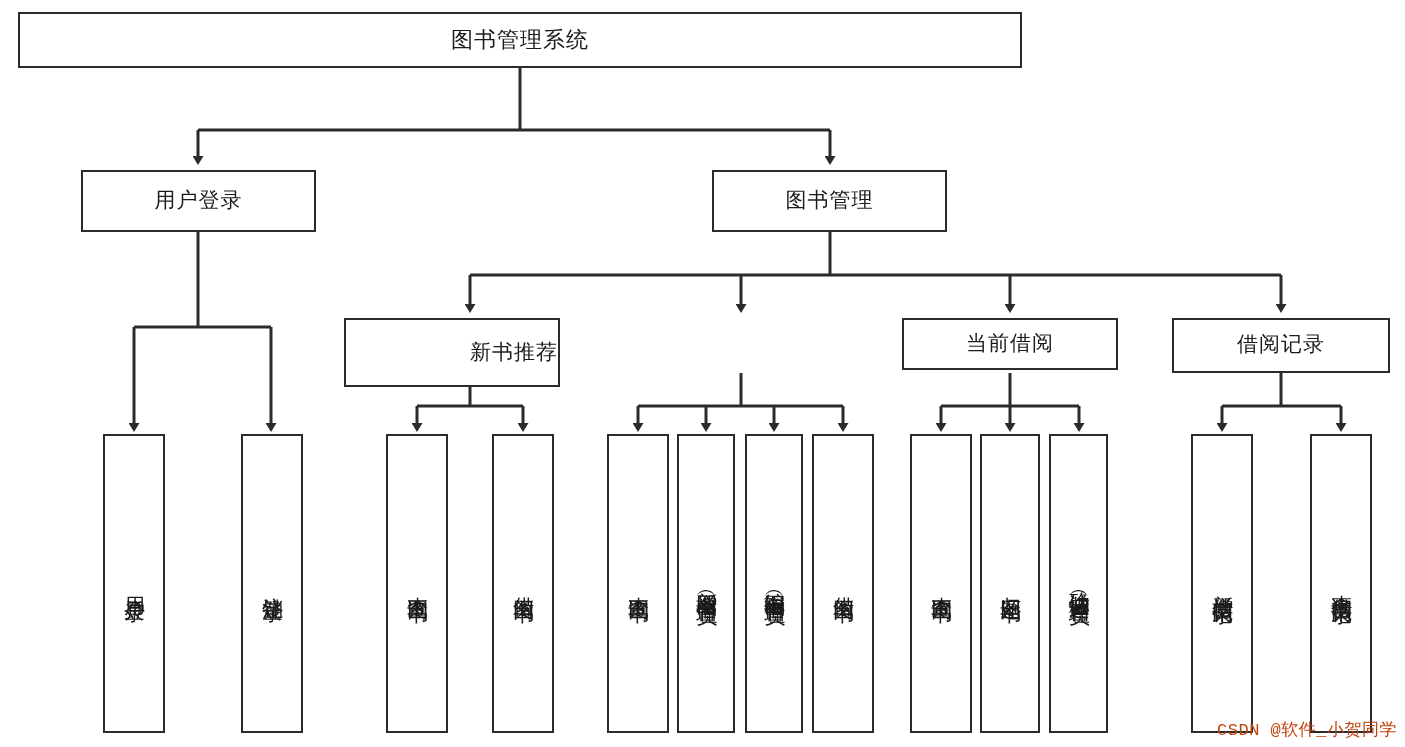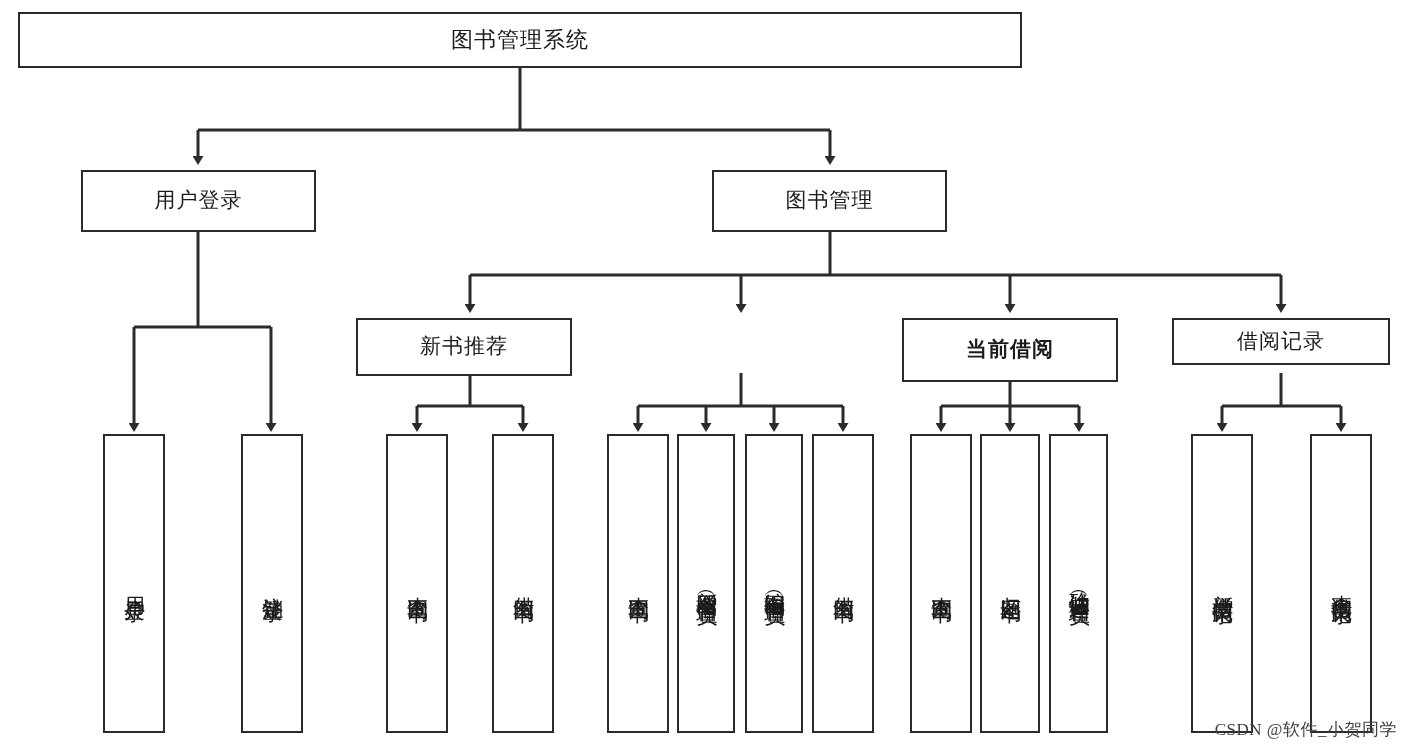--- a/index.html
+++ b/index.html
@@ -56,24 +56,24 @@
     text-align: center;
   }
   .node.root {
     font-size: 22px;
   }
   .watermark {
     position: absolute;
     right: 8px;
     bottom: 6px;
     font-size: 17px;
-    color: #404040;
+    color: #c2410c;
     letter-spacing: 0.5px;
     white-space: nowrap;
-    font-family: Liberation Serif, serif;
+    font-family: Liberation Mono, monospace;
   }
 </style>
 </head>
 <body>
 
 <div id="canvas">
 
   <svg class="edges" viewBox="0 0 1405 747">
     <defs>
       <marker id="arrow" markerWidth="9" markerHeight="11" refX="1" refY="5.5" orient="auto" markerUnits="userSpaceOnUse">
@@ -128,27 +128,27 @@
     <span>图书管理系统</span>
   </div>
 
   <div class="node horiz" style="left:81px; top:170px; width:235px; height:62px;">
     <span>用户登录</span>
   </div>
   <div class="node horiz" style="left:712px; top:170px; width:235px; height:62px;text-align:right;">
     <span>图书管理</span>
   </div>
 
-  <div class="node horiz" style="left:356px; top:318px; width:216px; height:58px;">
+  <div class="node horiz" style="left:344px; top:318px; width:216px; height:69px;justify-content:flex-end;">
     <span>新书推荐</span>
   </div>
-  <div class="node horiz" style="left:902px; top:318px; width:216px; height:64px;font-weight:bold;">
+  <div class="node horiz" style="left:902px; top:318px; width:216px; height:52px;">
     <span>当前借阅</span>
   </div>
-  <div class="node horiz" style="left:1172px; top:318px; width:218px; height:47px;">
+  <div class="node horiz" style="left:1172px; top:318px; width:218px; height:55px;font-family:Liberation Mono, monospace;">
     <span>借阅记录</span>
   </div>
 
   <div class="node vert" style="left:103px; top:434px; width:62px; height:299px;">
     <span class="vtext">用户登录</span>
   </div>
   <div class="node vert" style="left:241px; top:434px; width:62px; height:299px;">
     <span class="vtext">注销登录</span>
   </div>
 

